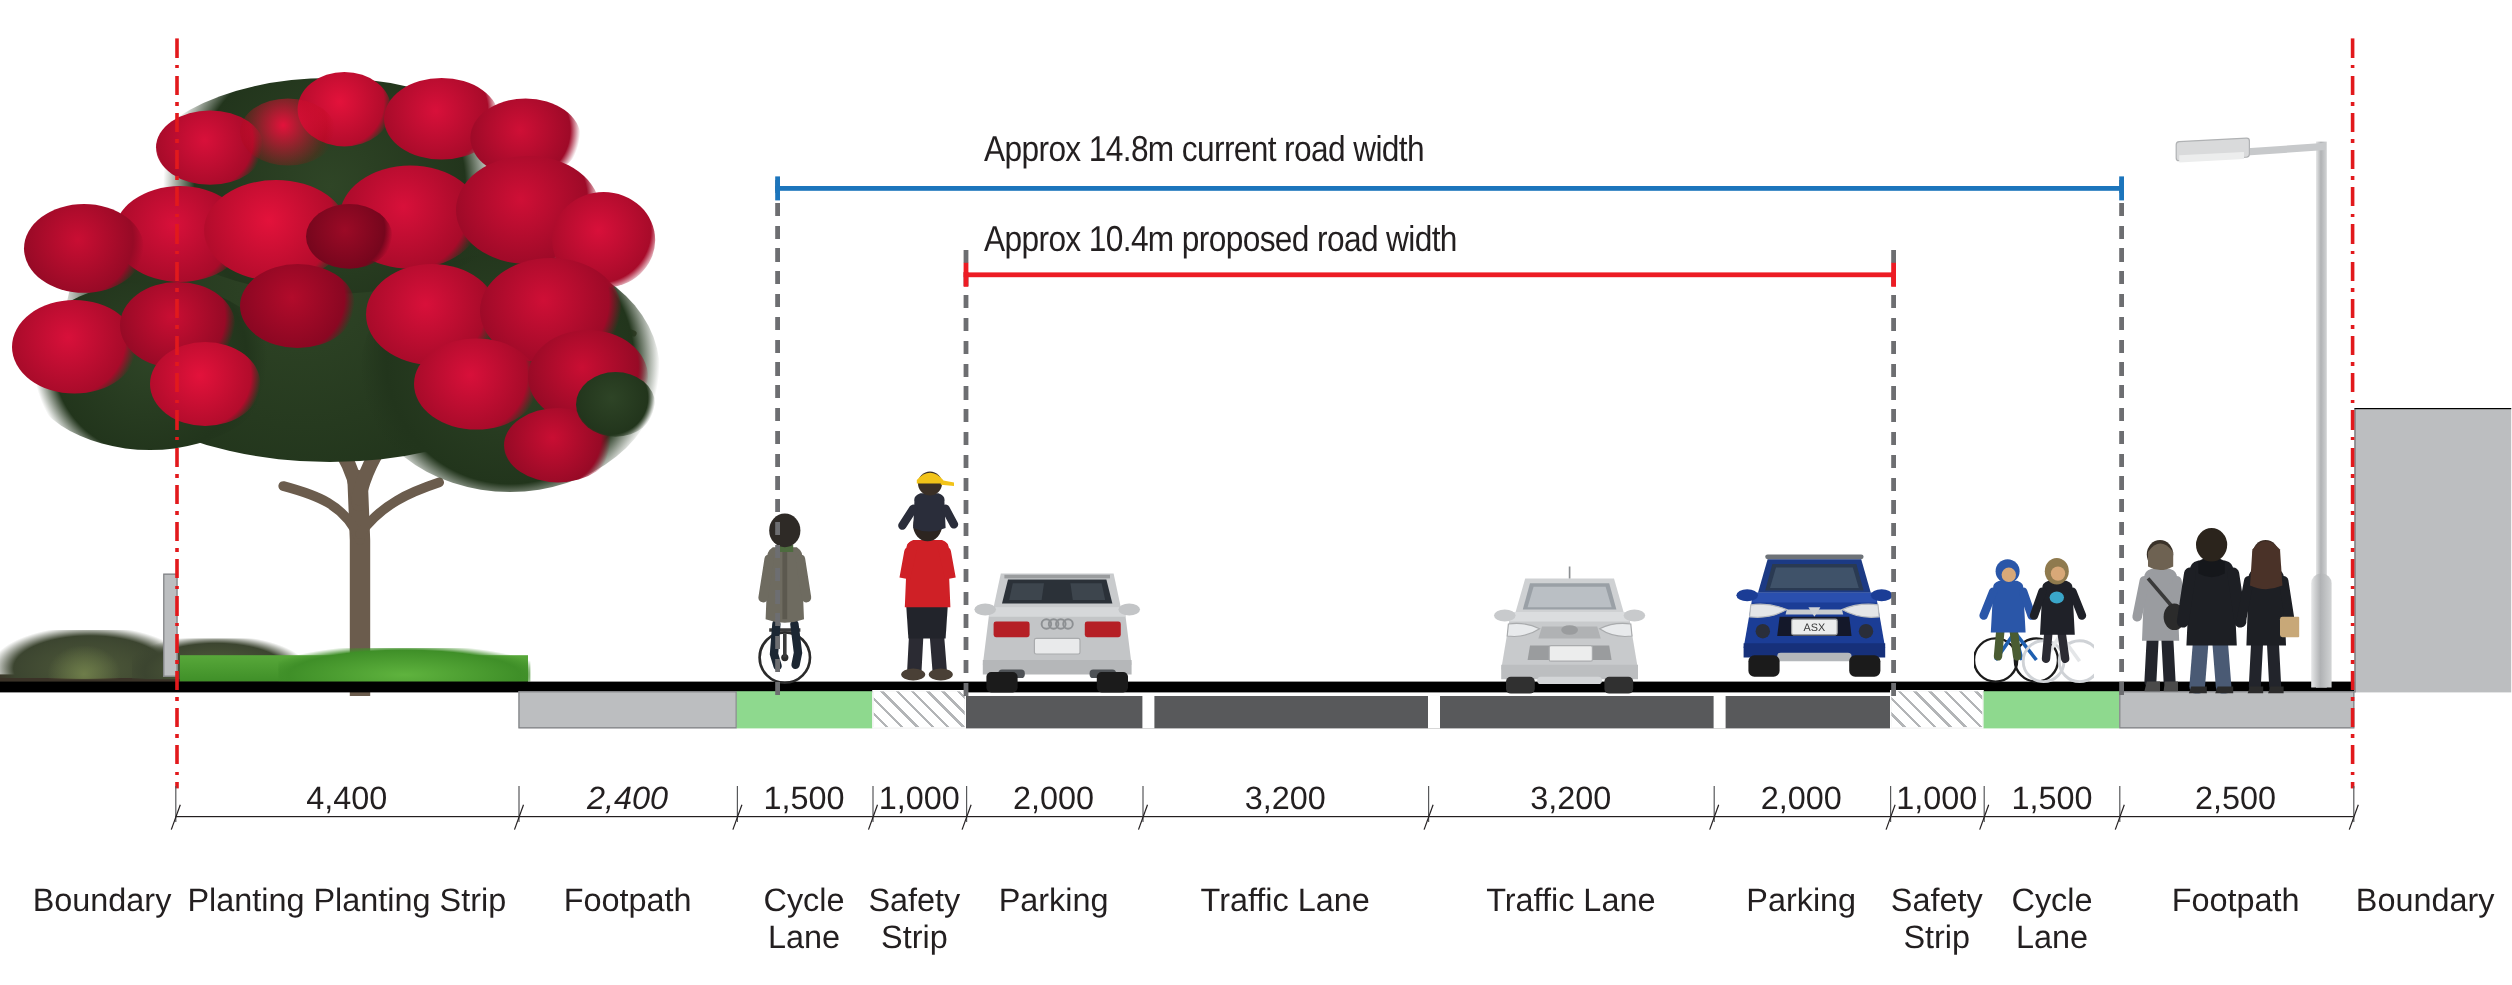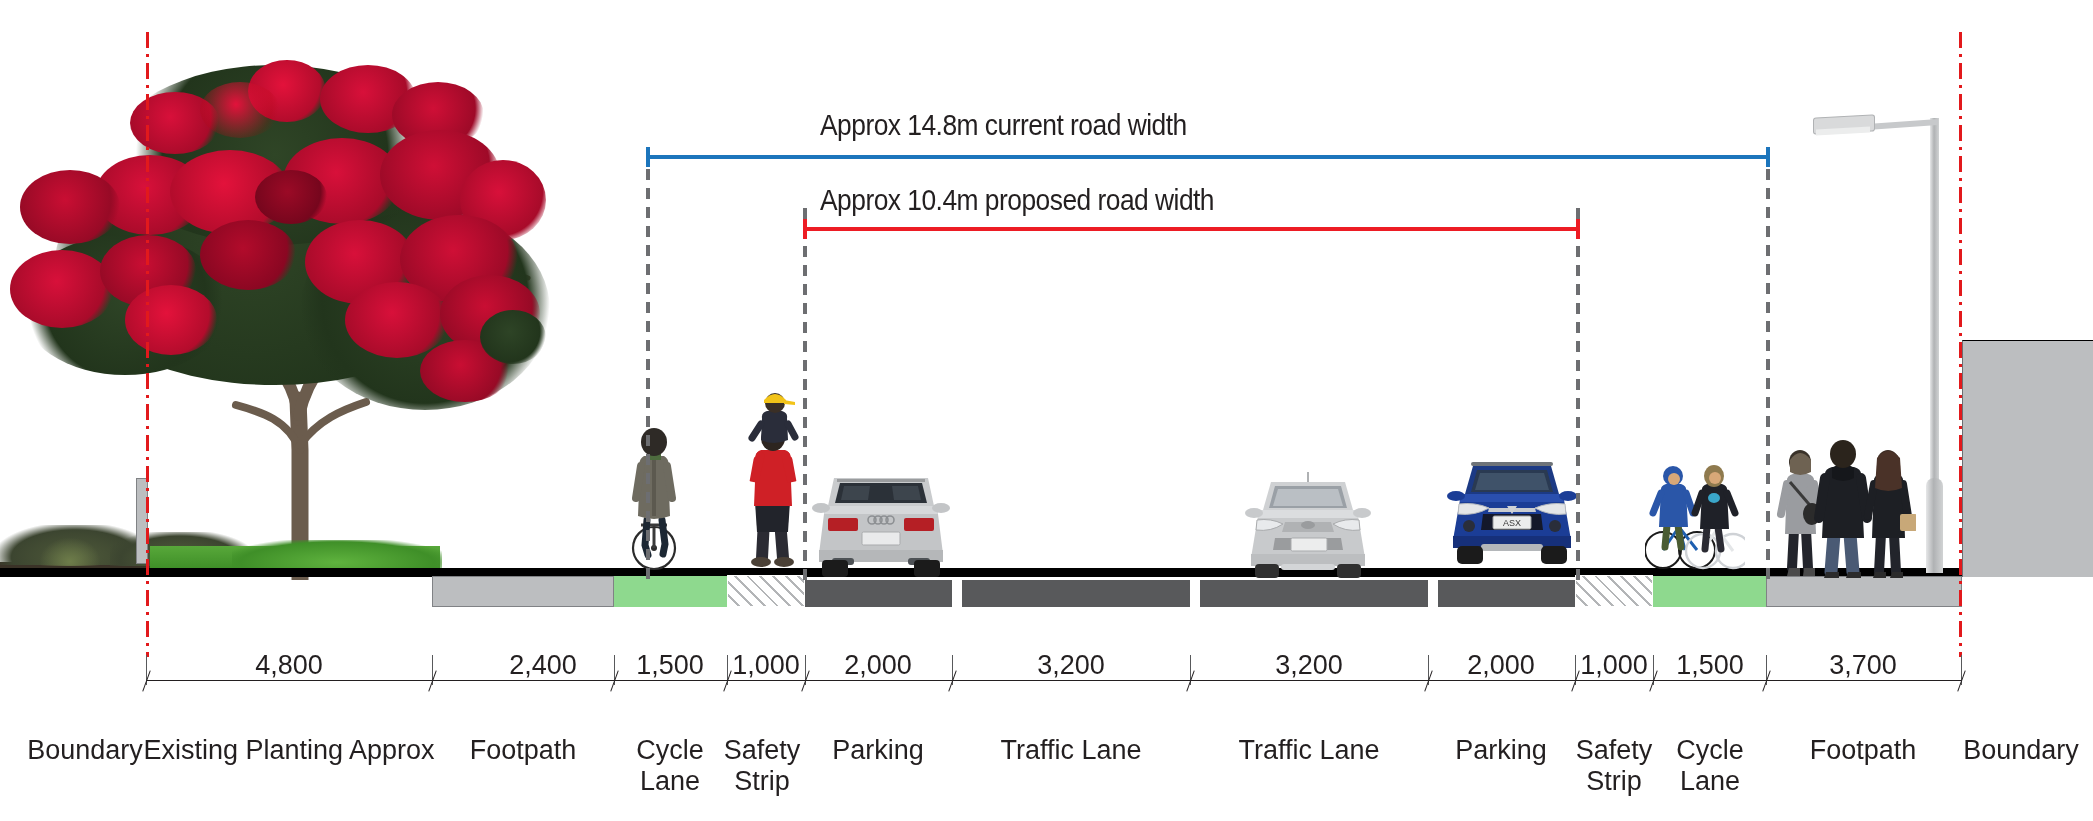--- a/index.html
+++ b/index.html
@@ -453,34 +453,34 @@
   <div class="tickslash" style="left:727px;top:670px;"></div>
   <div class="tickslash" style="left:805px;top:670px;"></div>
   <div class="tickslash" style="left:952px;top:670px;"></div>
   <div class="tickslash" style="left:1190px;top:670px;"></div>
   <div class="tickslash" style="left:1428px;top:670px;"></div>
   <div class="tickslash" style="left:1575px;top:670px;"></div>
   <div class="tickslash" style="left:1653px;top:670px;"></div>
   <div class="tickslash" style="left:1766px;top:670px;"></div>
   <div class="tickslash" style="left:1961px;top:670px;"></div>
 
-  <div class="dimnum" style="left:289px;top:650px;">4,800</div>
-  <div class="dimnum" style="left:543px;top:650px;">2,400</div>
+  <div class="dimnum" style="left:289px;top:650px;">4,400</div>
+  <div class="dimnum" style="left:523px;top:650px;font-style:italic;">2,400</div>
   <div class="dimnum" style="left:670px;top:650px;">1,500</div>
   <div class="dimnum" style="left:766px;top:650px;">1,000</div>
   <div class="dimnum" style="left:878px;top:650px;">2,000</div>
   <div class="dimnum" style="left:1071px;top:650px;">3,200</div>
   <div class="dimnum" style="left:1309px;top:650px;">3,200</div>
   <div class="dimnum" style="left:1501px;top:650px;">2,000</div>
   <div class="dimnum" style="left:1614px;top:650px;">1,000</div>
   <div class="dimnum" style="left:1710px;top:650px;">1,500</div>
-  <div class="dimnum" style="left:1863px;top:650px;">3,700</div>
+  <div class="dimnum" style="left:1863px;top:650px;">2,500</div>
 
   <div class="dimname" style="left:85px;top:735px;">Boundary</div>
-  <div class="dimname" style="left:289px;top:735px;">Existing Planting Approx</div>
+  <div class="dimname" style="left:289px;top:735px;">Planting Planting Strip</div>
   <div class="dimname" style="left:523px;top:735px;">Footpath</div>
   <div class="dimname" style="left:670px;top:735px;">
     <span>Cycle</span><br>
     <span>Lane</span>
   </div>
   <div class="dimname" style="left:762px;top:735px;">
     <span>Safety</span><br>
     <span>Strip</span>
   </div>
   <div class="dimname" style="left:878px;top:735px;">Parking</div>

